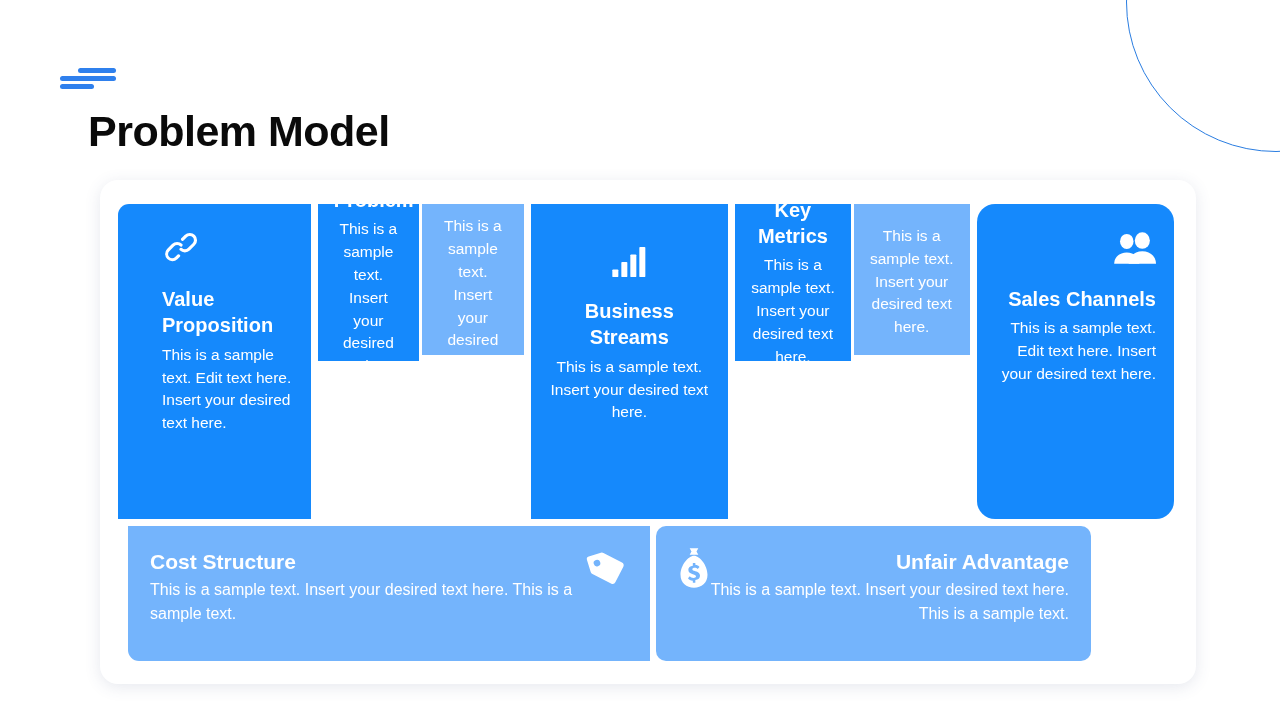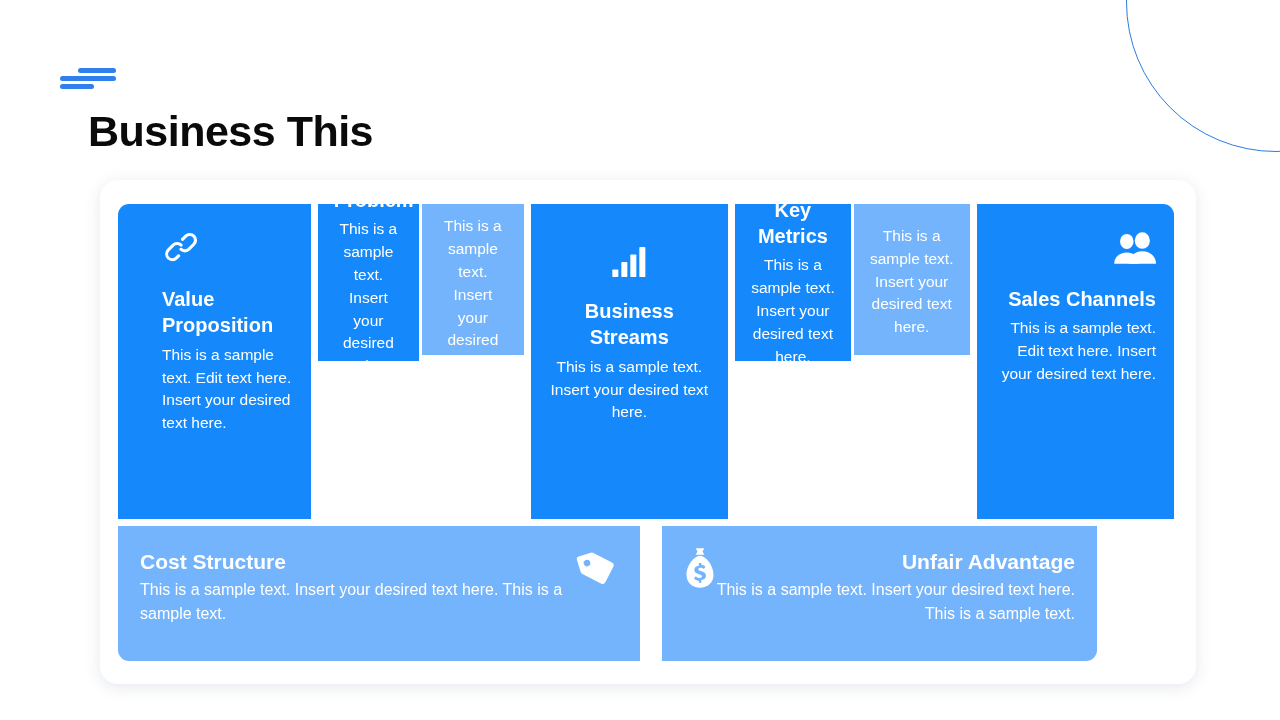--- a/index.html
+++ b/index.html
@@ -41,41 +41,41 @@
     box-shadow:0 3px 16px rgba(60,80,120,0.13);
   }
 
   
   .grid{
     position:absolute; left:18px; top:24px;
     width:1056px; height:457px;
     display:flex; flex-direction:column; gap:7px;
   }
   .row-top{ display:flex; gap:7px; height:315px; }
-  .row-bottom{ display:flex; gap:22px; height:135px; }
+  .row-bottom{ display:flex; gap:6px; height:135px;margin-left:10px; }
 
   .col{ display:flex; flex-direction:row; gap:3px; }
   .col-1{ width:202px; }
   .col-2{ width:206px; }
   .col-3{ width:207px; }
   .col-4{ width:246px; }
   .col-5{ width:207px; }
 
   .card{
     background:#1589fc; color:#fff;
     padding:16px 18px; position:relative; overflow:hidden;
   }
   .card.light{ background:#74b4fc; }
   .card.full{ height:100%; }
   .card.half-a{ height:157px; }
   .card.half-b{ height:151px; }
 
   .r-tl{ border-top-left-radius:11px;padding-left:44px; }
   .r-bl{ border-bottom-left-radius:11px; }
-  .r-tr{ border-top-right-radius:11px; }
+  .r-tr{ border-top-right-radius:11px;border-radius:18px; }
   .r-br{ border-bottom-right-radius:11px; }
 
   .card-title{
     font-size:20px; font-weight:bold; line-height:1.32; color:#fff;
   }
   .card-body{
     font-size:15.5px; line-height:1.47; color:#ffffff; margin-top:5px;
   }
   .align-left{ text-align:left; }
   .align-center{ text-align:center; }
@@ -92,21 +92,21 @@
 
   
   .card.stacked{ display:flex; flex-direction:column; justify-content:center; padding:14px 16px; }
 
   
   .bar{
     background:#74b4fc; color:#fff; position:relative;
     padding:22px 22px; overflow:hidden;
   }
   .bar-left{ width:522px; }
-  .bar-right{ width:435px; }
+  .bar-right{ width:435px;border-radius:10px; }
   .bar .bar-title{ font-size:21px; font-weight:bold; line-height:1.3; }
   .bar .bar-body{ font-size:16px; line-height:1.5; margin-top:3px; }
   .bar .bar-icon{ position:absolute; }
   .bar-left .bar-icon{ right:22px; top:22px; }
   .bar-right .bar-icon{ left:18px; top:20px; }
 
   svg{ display:block; }
 </style>
 </head>
 <body>
@@ -114,21 +114,21 @@
 <div class="slide">
 
   <div class="deco-circle"></div>
 
   <div class="deco-bars">
     <i class="b1"></i>
       <i class="b2"></i>
       <i class="b3"></i>
   </div>
 
-  <div class="page-title">Business This</div>
+  <div class="page-title">Problem Model</div>
 
   <div class="panel">
     <div class="grid">
 
       <div class="row-top">
 
         <div class="col col-1">
           <div class="card full side r-tl align-left">
             <div class="icon-wrap">
               <svg width="38" height="38" viewBox="0 0 24 24" fill="#ffffff" aria-hidden="true">

